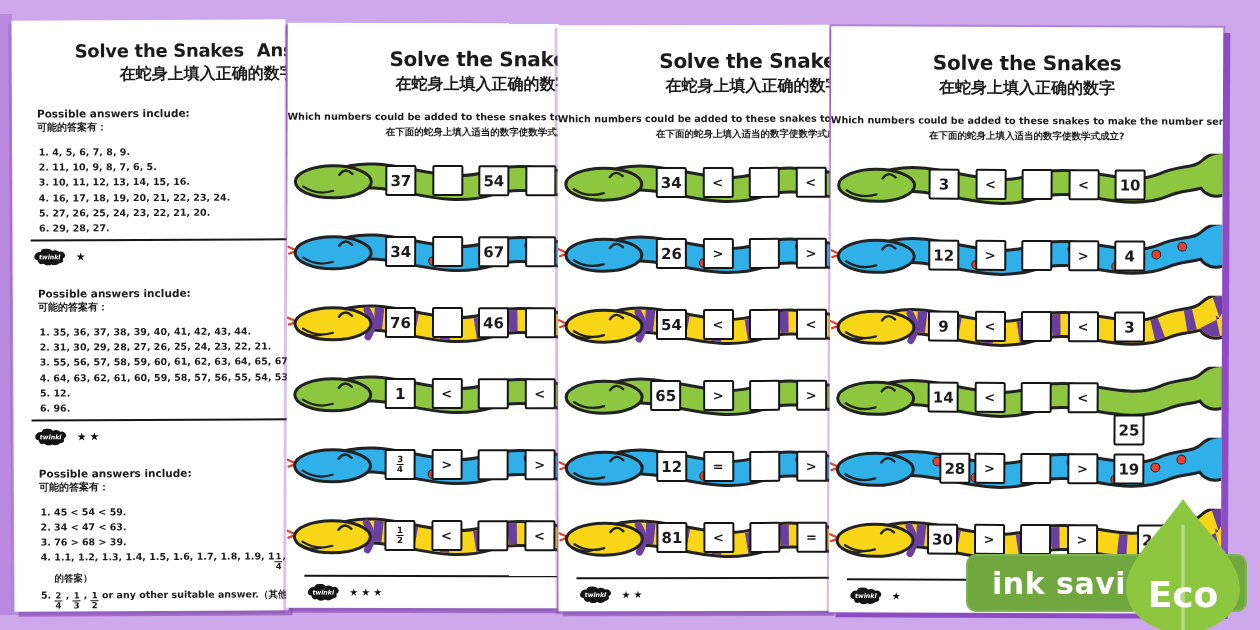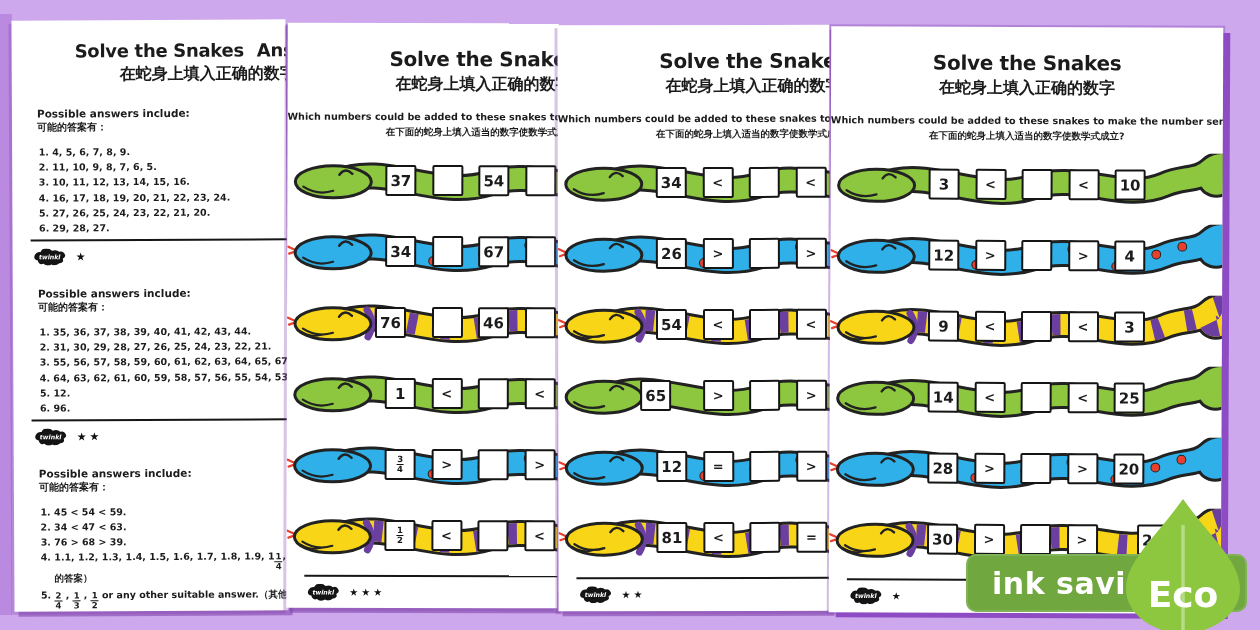--- a/index.html
+++ b/index.html
@@ -174,21 +174,21 @@
               <path d="M50,33 C98,13 148,51 202,34 C248,18 292,49 334,31 C352,23 368,27 379,16 C391,4 406,15 395,26 C387,34 377,30 380,22" fill="none" stroke="#222" stroke-width="27" stroke-linecap="round"></path>
               <path d="M50,33 C98,13 148,51 202,34 C248,18 292,49 334,31 C352,23 368,27 379,16 C391,4 406,15 395,26 C387,34 377,30 380,22" fill="none" stroke="#f8d517" stroke-width="21" stroke-linecap="round"></path>
               <path d="M50,33 C98,13 148,51 202,34 C248,18 292,49 334,31 C352,23 368,27 379,16 C391,4 406,15 395,26 C387,34 377,30 380,22" fill="none" stroke="#6a3fa0" stroke-width="21" stroke-dasharray="9,25" stroke-dashoffset="-38"></path>
               <path d="M80,19 q9,14 1,27" fill="none" stroke="#6a3fa0" stroke-width="7" stroke-linecap="round"></path>
               <path d="M10,31 l-9,-4 m9,4 l-8,3" stroke="#e8402e" stroke-width="2.2" fill="none" stroke-linecap="round"></path>
               <ellipse cx="46" cy="33" rx="38" ry="16" fill="#f8d517" stroke="#222" stroke-width="3"></ellipse>
               <path d="M52,26 q6,-8 13,-1" fill="none" stroke="#222" stroke-width="2.4" stroke-linecap="round"></path>
               <path d="M16,38 q14,9 30,4" fill="none" stroke="#222" stroke-width="2.2" stroke-linecap="round"></path>
               <path d="M14,41 q10,6 20,3" fill="none" stroke="#222" stroke-width="2" stroke-linecap="round"></path>
             </svg>
-            <div class="nbox" style="left: 88px;">76</div>
+            <div class="nbox" style="left: 98px;">76</div>
             <div class="nbox" style="left: 144.5px;"></div>
             <div class="nbox" style="left: 191px;">46</div>
             <div class="nbox" style="left: 237.5px;"></div>
           </div>
           <div class="row">
             <svg class="snake" viewBox="0 0 392 64" width="392" height="64">
               <path d="M50,33 C98,13 148,51 202,34 C248,18 292,49 334,31 C352,23 368,27 379,16 C391,4 406,15 395,26 C387,34 377,30 380,22" fill="none" stroke="#222" stroke-width="27" stroke-linecap="round"></path>
               <path d="M50,33 C98,13 148,51 202,34 C248,18 292,49 334,31 C352,23 368,27 379,16 C391,4 406,15 395,26 C387,34 377,30 380,22" fill="none" stroke="#8dc63f" stroke-width="21" stroke-linecap="round"></path>
               <ellipse cx="46" cy="33" rx="38" ry="16" fill="#8dc63f" stroke="#222" stroke-width="3"></ellipse>
               <path d="M52,26 q6,-8 13,-1" fill="none" stroke="#222" stroke-width="2.4" stroke-linecap="round"></path>
@@ -319,21 +319,21 @@
             <div class="nbox" style="left: 237.5px; font-size: 13px;">&lt;</div>
           </div>
           <div class="row">
             <svg class="snake" viewBox="0 0 392 64" width="392" height="64">
               <path d="M50,33 C98,13 148,51 202,34 C248,18 292,49 334,31 C352,23 368,27 379,16 C391,4 406,15 395,26 C387,34 377,30 380,22" fill="none" stroke="#222" stroke-width="27" stroke-linecap="round"></path>
               <path d="M50,33 C98,13 148,51 202,34 C248,18 292,49 334,31 C352,23 368,27 379,16 C391,4 406,15 395,26 C387,34 377,30 380,22" fill="none" stroke="#8dc63f" stroke-width="21" stroke-linecap="round"></path>
               <ellipse cx="46" cy="33" rx="38" ry="16" fill="#8dc63f" stroke="#222" stroke-width="3"></ellipse>
               <path d="M52,26 q6,-8 13,-1" fill="none" stroke="#222" stroke-width="2.4" stroke-linecap="round"></path>
               <path d="M16,38 q14,9 30,4" fill="none" stroke="#222" stroke-width="2.2" stroke-linecap="round"></path>
             </svg>
-            <div class="nbox" style="left: 82px;">65</div>
+            <div class="nbox" style="left: 92px;">65</div>
             <div class="nbox" style="left: 144.5px; font-size: 13px;">&gt;</div>
             <div class="nbox" style="left: 191px;"></div>
             <div class="nbox" style="left: 237.5px; font-size: 13px;">&gt;</div>
           </div>
           <div class="row">
             <svg class="snake" viewBox="0 0 392 64" width="392" height="64">
               <path d="M50,33 C98,13 148,51 202,34 C248,18 292,49 334,31 C352,23 368,27 379,16 C391,4 406,15 395,26 C387,34 377,30 380,22" fill="none" stroke="#222" stroke-width="27" stroke-linecap="round"></path>
               <path d="M50,33 C98,13 148,51 202,34 C248,18 292,49 334,31 C352,23 368,27 379,16 C391,4 406,15 395,26 C387,34 377,30 380,22" fill="none" stroke="#2fb0e8" stroke-width="21" stroke-linecap="round"></path>
               <circle cx="108" cy="25" r="4.4" fill="#e8402e" stroke="#222" stroke-width="1"></circle>
               <circle cx="146" cy="41" r="4.4" fill="#e8402e" stroke="#222" stroke-width="1"></circle>
@@ -448,44 +448,44 @@
               <path d="M50,33 C98,13 148,51 202,34 C248,18 292,49 334,31 C352,23 368,27 379,16 C391,4 406,15 395,26 C387,34 377,30 380,22" fill="none" stroke="#222" stroke-width="27" stroke-linecap="round"></path>
               <path d="M50,33 C98,13 148,51 202,34 C248,18 292,49 334,31 C352,23 368,27 379,16 C391,4 406,15 395,26 C387,34 377,30 380,22" fill="none" stroke="#8dc63f" stroke-width="21" stroke-linecap="round"></path>
               <ellipse cx="46" cy="33" rx="38" ry="16" fill="#8dc63f" stroke="#222" stroke-width="3"></ellipse>
               <path d="M52,26 q6,-8 13,-1" fill="none" stroke="#222" stroke-width="2.4" stroke-linecap="round"></path>
               <path d="M16,38 q14,9 30,4" fill="none" stroke="#222" stroke-width="2.2" stroke-linecap="round"></path>
             </svg>
             <div class="nbox" style="left: 98px;">14</div>
             <div class="nbox" style="left: 144.5px; font-size: 13px;">&lt;</div>
             <div class="nbox" style="left: 191px;"></div>
             <div class="nbox" style="left: 237.5px; font-size: 13px;">&lt;</div>
-            <div class="nbox" style="left: 284px;">25</div>
+            <div class="nbox" style="left: 284px; margin-top: 32px;">25</div>
           </div>
           <div class="row">
             <svg class="snake" viewBox="0 0 392 64" width="392" height="64">
               <path d="M50,33 C98,13 148,51 202,34 C248,18 292,49 334,31 C352,23 368,27 379,16 C391,4 406,15 395,26 C387,34 377,30 380,22" fill="none" stroke="#222" stroke-width="27" stroke-linecap="round"></path>
               <path d="M50,33 C98,13 148,51 202,34 C248,18 292,49 334,31 C352,23 368,27 379,16 C391,4 406,15 395,26 C387,34 377,30 380,22" fill="none" stroke="#2fb0e8" stroke-width="21" stroke-linecap="round"></path>
               <circle cx="108" cy="25" r="4.4" fill="#e8402e" stroke="#222" stroke-width="1"></circle>
               <circle cx="146" cy="41" r="4.4" fill="#e8402e" stroke="#222" stroke-width="1"></circle>
               <circle cx="196" cy="34" r="4.4" fill="#e8402e" stroke="#222" stroke-width="1"></circle>
               <circle cx="242" cy="25" r="4.4" fill="#e8402e" stroke="#222" stroke-width="1"></circle>
               <circle cx="286" cy="42" r="4.4" fill="#e8402e" stroke="#222" stroke-width="1"></circle>
               <circle cx="326" cy="30" r="4.4" fill="#e8402e" stroke="#222" stroke-width="1"></circle>
               <circle cx="352" cy="22" r="4.4" fill="#e8402e" stroke="#222" stroke-width="1"></circle>
               <circle cx="170" cy="36" r="4.4" fill="#e8402e" stroke="#222" stroke-width="1"></circle>
               <path d="M10,31 l-9,-4 m9,4 l-8,3" stroke="#e8402e" stroke-width="2.2" fill="none" stroke-linecap="round"></path>
               <ellipse cx="46" cy="33" rx="38" ry="16" fill="#2fb0e8" stroke="#222" stroke-width="3"></ellipse>
               <path d="M52,26 q6,-8 13,-1" fill="none" stroke="#222" stroke-width="2.4" stroke-linecap="round"></path>
               <path d="M16,38 q14,9 30,4" fill="none" stroke="#222" stroke-width="2.2" stroke-linecap="round"></path>
             </svg>
-            <div class="nbox" style="left: 98px;">28</div>
+            <div class="nbox" style="left: 110px;">28</div>
             <div class="nbox" style="left: 144.5px; font-size: 13px;">&gt;</div>
             <div class="nbox" style="left: 191px;"></div>
             <div class="nbox" style="left: 237.5px; font-size: 13px;">&gt;</div>
-            <div class="nbox" style="left: 284px;">20</div>
+            <div class="nbox" style="left: 284px;">19</div>
           </div>
           <div class="row">
             <svg class="snake" viewBox="0 0 392 64" width="392" height="64">
               <path d="M50,33 C98,13 148,51 202,34 C248,18 292,49 334,31 C352,23 368,27 379,16 C391,4 406,15 395,26 C387,34 377,30 380,22" fill="none" stroke="#222" stroke-width="27" stroke-linecap="round"></path>
               <path d="M50,33 C98,13 148,51 202,34 C248,18 292,49 334,31 C352,23 368,27 379,16 C391,4 406,15 395,26 C387,34 377,30 380,22" fill="none" stroke="#f8d517" stroke-width="21" stroke-linecap="round"></path>
               <path d="M50,33 C98,13 148,51 202,34 C248,18 292,49 334,31 C352,23 368,27 379,16 C391,4 406,15 395,26 C387,34 377,30 380,22" fill="none" stroke="#6a3fa0" stroke-width="21" stroke-dasharray="9,25" stroke-dashoffset="-38"></path>
               <path d="M80,19 q9,14 1,27" fill="none" stroke="#6a3fa0" stroke-width="7" stroke-linecap="round"></path>
               <path d="M10,31 l-9,-4 m9,4 l-8,3" stroke="#e8402e" stroke-width="2.2" fill="none" stroke-linecap="round"></path>
               <ellipse cx="46" cy="33" rx="38" ry="16" fill="#f8d517" stroke="#222" stroke-width="3"></ellipse>
               <path d="M52,26 q6,-8 13,-1" fill="none" stroke="#222" stroke-width="2.4" stroke-linecap="round"></path>

